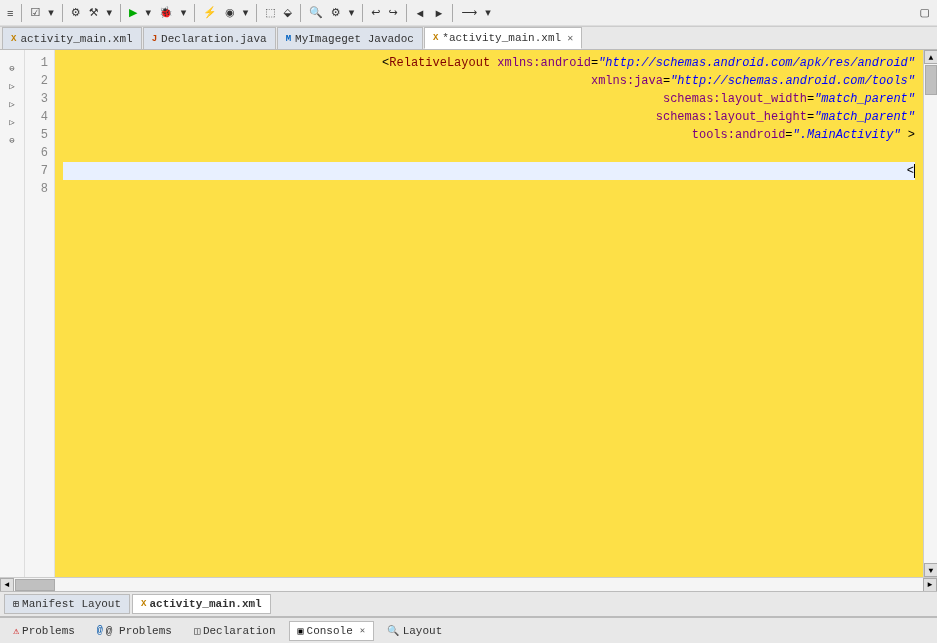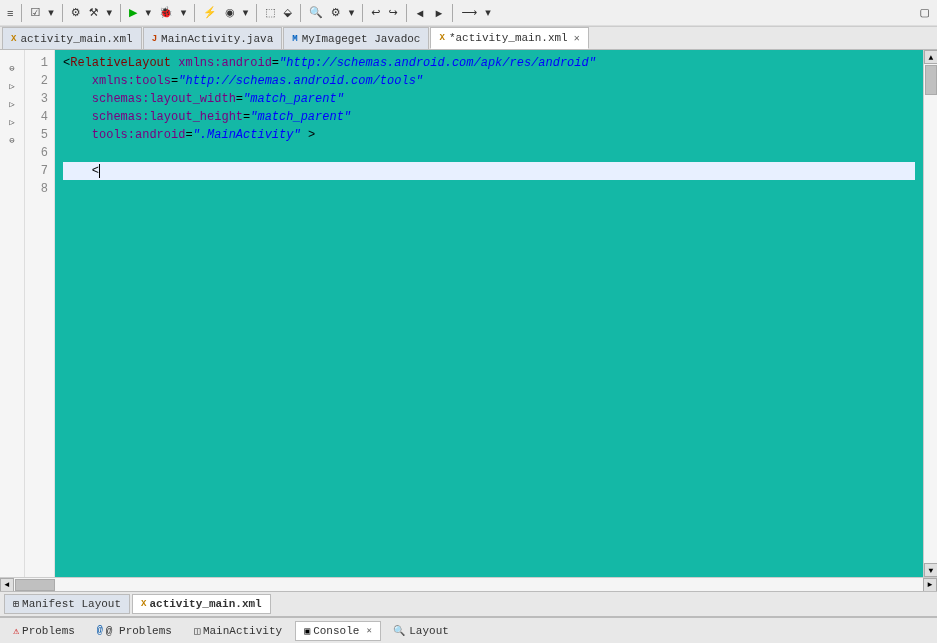--- a/index.html
+++ b/index.html
@@ -137,21 +137,22 @@
     }
 
     .line-number { height: 18px; }
 
     .code-area {
       flex: 1;
       padding: 4px 8px;
       overflow: auto;
       font-size: 12px;
       line-height: 18px;
-      background: #14b8a6;
+      background: #fde047;
+      text-align: right;
     }
 
     .code-line {
       height: 18px;
       white-space: pre;
       font-family: 'Courier New', Courier, monospace;
       font-size: 12px;
     }
 
     .code-line.highlighted {
@@ -383,21 +384,21 @@
   </div>
 </div>
 
 <div class="tab-bar">
   <div class="tab">
     <span class="ico-xml">X</span>
     <span>activity_main.xml</span>
   </div>
   <div class="tab">
     <span class="ico-java">J</span>
-    <span>MainActivity.java</span>
+    <span>Declaration.java</span>
   </div>
   <div class="tab">
     <span class="ico-manifest">M</span>
     <span>MyImageget Javadoc</span>
   </div>
   <div class="tab active">
     <span class="ico-xml">X</span>
     <span>*activity_main.xml</span>
     <span class="tab-close">✕</span>
   </div>
@@ -423,21 +424,21 @@
       <div class="line-number">5</div>
       <div class="line-number">6</div>
       <div class="line-number">7</div>
       <div class="line-number">8</div>
     </div>
 
     <div class="code-area">
 
       <div class="code-line"><span class="xml-bracket">&lt;</span><span class="xml-tag">RelativeLayout</span> <span class="xml-attr">xmlns:android</span><span class="xml-bracket">=</span><span class="xml-value">"http://schemas.android.com/apk/res/android"</span></div>
 
-      <div class="code-line">    <span class="xml-attr">xmlns:tools</span><span class="xml-bracket">=</span><span class="xml-value">"http://schemas.android.com/tools"</span></div>
+      <div class="code-line">    <span class="xml-attr">xmlns:java</span><span class="xml-bracket">=</span><span class="xml-value">"http://schemas.android.com/tools"</span></div>
 
       <div class="code-line">    <span class="xml-attr">schemas:layout_width</span><span class="xml-bracket">=</span><span class="xml-value">"match_parent"</span></div>
 
       <div class="code-line">    <span class="xml-attr">schemas:layout_height</span><span class="xml-bracket">=</span><span class="xml-value">"match_parent"</span></div>
 
       <div class="code-line">    <span class="xml-attr">tools:android</span><span class="xml-bracket">=</span><span class="xml-value">".MainActivity"</span> <span class="xml-bracket">&gt;</span></div>
 
       <div class="code-line">&nbsp;</div>
 
       <div class="code-line highlighted">    <span class="xml-bracket">&lt;</span><span class="cursor"></span></div>
@@ -477,21 +478,21 @@
   <div class="panel-tab">
     <span style="font-size:10px; color:#c00;">⚠</span>
     <span>Problems</span>
   </div>
   <div class="panel-tab">
     <span style="font-size:10px; color:#0055aa;">@</span>
     <span>@ Problems</span>
   </div>
   <div class="panel-tab">
     <span style="font-size:10px;">◫</span>
-    <span>MainActivity</span>
+    <span>Declaration</span>
   </div>
   <div class="panel-tab active">
     <span style="font-size:10px; color:#000;">▣</span>
     <span>Console</span>
     <span style="margin-left:4px; font-size:9px; color:#666;">✕</span>
   </div>
   <div class="panel-tab">
     <span style="font-size:10px; color:#555;">🔍</span>
     <span>Layout</span>
   </div>

